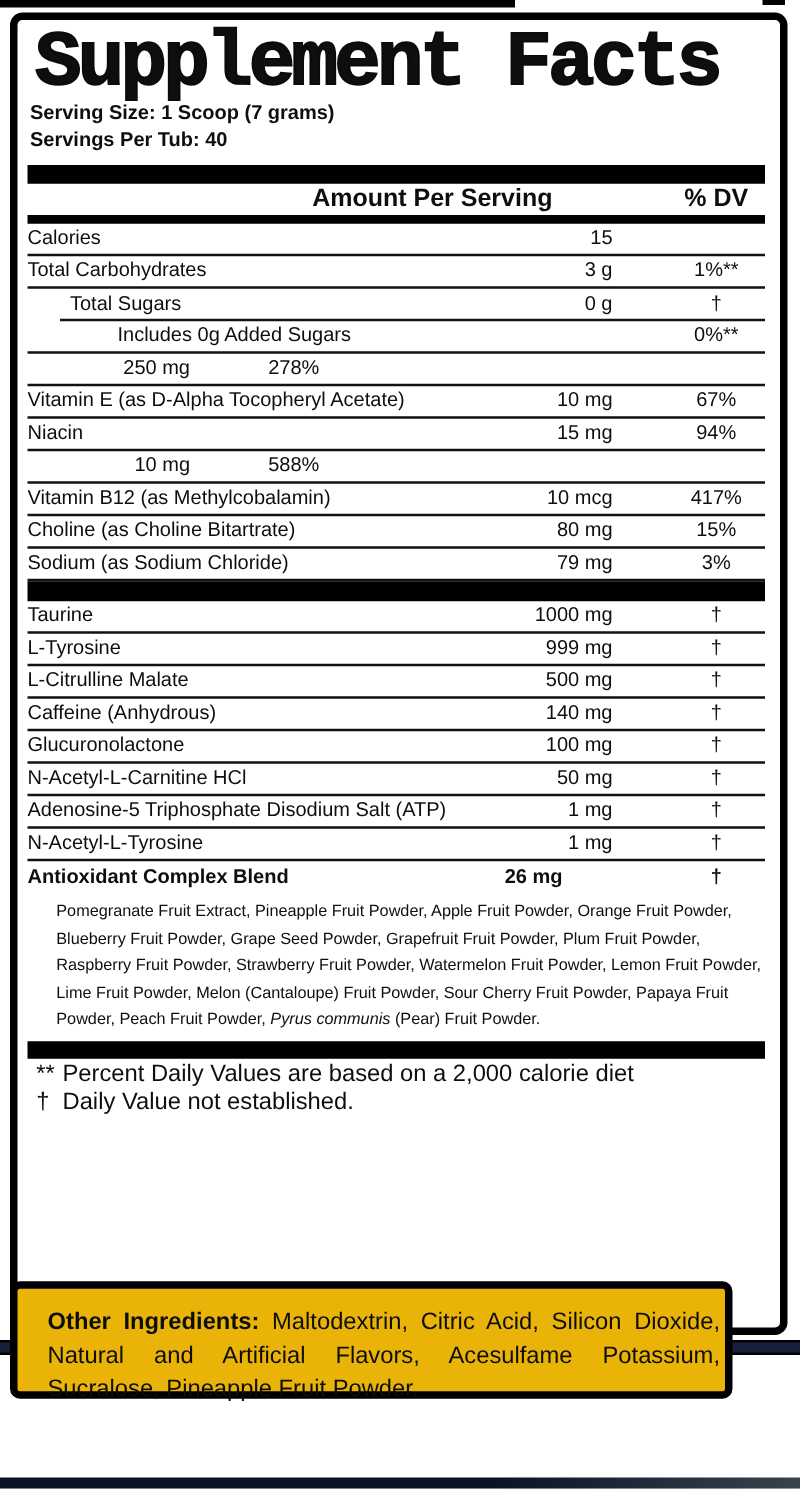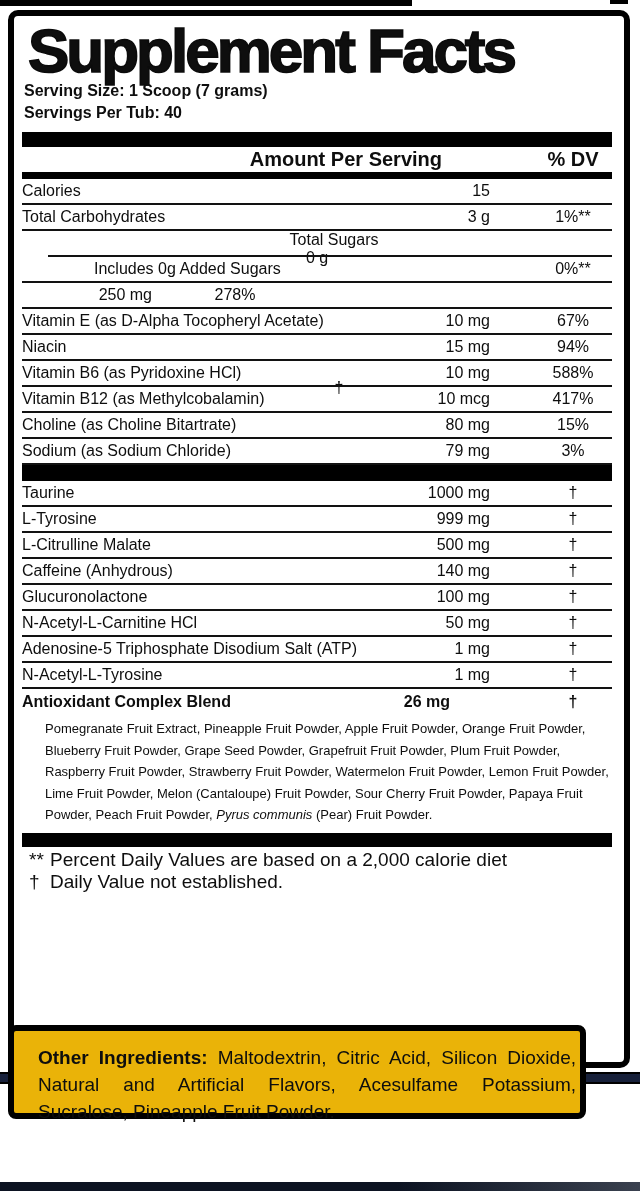--- a/index.html
+++ b/index.html
@@ -11,21 +11,21 @@
   .top-strip{position:absolute;top:0;left:0;width:412px;height:6px;background:#000;}
   .top-strip-r{position:absolute;top:0;left:610px;width:18px;height:4px;background:#000;}
 
   .main-panel{
     position:absolute;top:10px;left:8px;width:622px;height:1058px;
     box-sizing:border-box;border:6px solid #000;border-radius:10px;
     background:#fff;padding:4px 12px 0 8px;
   }
   .title{
     font-size:62px;font-weight:bold;letter-spacing:-3px;line-height:58px;
-    margin:2px 0 0 6px;white-space:nowrap;
+    margin:2px 0 0 6px;white-space:nowrap;font-family:Liberation Mono, monospace;
     -webkit-text-stroke:1.6px #0b0b0b;
   }
   .serving{font-size:16px;font-weight:bold;line-height:22px;margin-left:2px;}
   .serving:first-of-type{margin-top:7px;}
 
   .bar{background:#000;}
   .bar.b1{height:15px;margin-top:8px;}
   .bar.b2{height:7px;}
   .bar.b-mid{height:16px;}
   .bar.b3{height:14px;margin-top:7px;}
@@ -40,21 +40,21 @@
   .row{
     display:flex;align-items:center;height:26px;box-sizing:border-box;
     border-bottom:2px solid #121212;font-size:16px;position:relative;
   }
   .row .name{flex:1 1 0;min-width:0;white-space:nowrap;}
   .row.ind1 .name{padding-left:34px;}
   .row.ind2 .name{padding-left:72px;}
   .row .amt{flex:0 0 130px;text-align:right;white-space:nowrap;}
   .row.bold{font-weight:bold;}
   .row.no-rule{border-bottom:none;gap:40px;}
-  .row.sub-rule{border-bottom:none;flex-direction:column;}
+  .row.sub-rule{border-bottom:none;}
   .row.sub-rule::after{
     content:"";position:absolute;left:26px;right:0;bottom:0;height:2px;background:#121212;
   }
 
   .blend{
     margin:3px 0 0 23px;font-size:13px;line-height:21.5px;
   }
   .blend i{font-style:italic;}
 
   .footnotes{margin-top:2px;font-size:19px;line-height:22px;}
@@ -127,21 +127,20 @@
         <span class="name">Vitamin E (as D-Alpha Tocopheryl Acetate)</span>
         <span class="amt">10 mg</span>
         <span class="dv">67%</span>
       </div>
       <div class="row">
         <span class="name">Niacin</span>
         <span class="amt">15 mg</span>
         <span class="dv">94%</span>
       </div>
       <div class="row">
-        <span class="name">Vitamin B6 (as Pyridoxine HCl)</span>
         <span class="amt">10 mg</span>
         <span class="dv">588%</span>
       </div>
       <div class="row">
         <span class="name">Vitamin B12 (as Methylcobalamin)</span>
         <span class="amt">10 mcg</span>
         <span class="dv">417%</span>
       </div>
       <div class="row">
         <span class="name">Choline (as Choline Bitartrate)</span>

